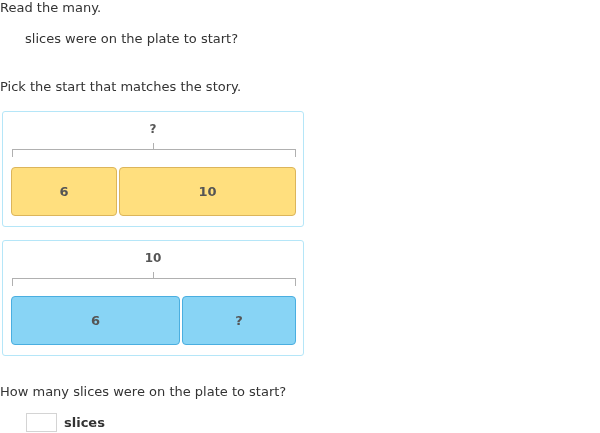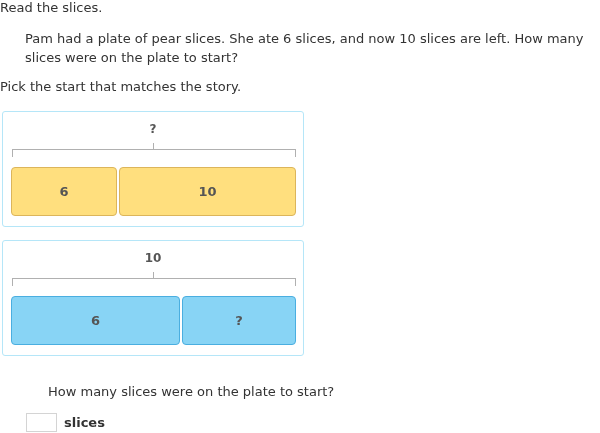--- a/index.html
+++ b/index.html
@@ -12,24 +12,23 @@
   .brace { position:absolute; left:9px; width:282px; top:37px; height:7px; border:1px solid #b0b0b0; border-bottom:none; }
   .brace-tick { position:absolute; left:150px; top:31px; width:1px; height:6px; background:#b0b0b0; }
   .seg { position:absolute; top:55px; height:49px; border-radius:4px; display:flex; align-items:center; justify-content:center; font-weight:bold; font-size:13px; color:#555; box-sizing:border-box; }
   .yellow { background:#ffdf7e; border:1px solid #dcb55b; }
   .blue { background:#88d4f5; border:1px solid #4aaee0; }
   .answer-input { position:absolute; left:26px; top:413px; width:31px; height:19px; border:1px solid #d4d4d4; box-sizing:border-box; }
 </style>
 </head>
 <body>
 
-<div class="txt" style="top:0px;">Read the slices.</div>
+<div class="txt" style="top:0px;">Read the many.</div>
 
 <div class="story">
-  <div>Pam had a plate of pear slices. She ate 6 slices, and now 10 slices are left. How many</div>
   <div>slices were on the plate to start?</div>
 </div>
 
 <div class="txt" style="top:79px;">Pick the start that matches the story.</div>
 
 <div class="model" style="top:111px;">
   <div class="total">?</div>
   <div class="brace-tick"></div>
   <div class="brace"></div>
   <div class="seg yellow" style="left:8px; width:106px;">6</div>
@@ -37,16 +36,16 @@
 </div>
 
 <div class="model" style="top:240px;">
   <div class="total">10</div>
   <div class="brace-tick"></div>
   <div class="brace"></div>
   <div class="seg blue" style="left:8px; width:169px;">6</div>
   <div class="seg blue" style="left:179px; width:114px;">?</div>
 </div>
 
-<div class="txt" style="top:384px;margin-left:48px;">How many slices were on the plate to start?</div>
+<div class="txt" style="top:384px;">How many slices were on the plate to start?</div>
 
 <input class="answer-input" type="text" value="" style="">
 <div class="txt" style="left:64px; top:415px;font-weight:bold;">slices</div>
 
 </body></html>

